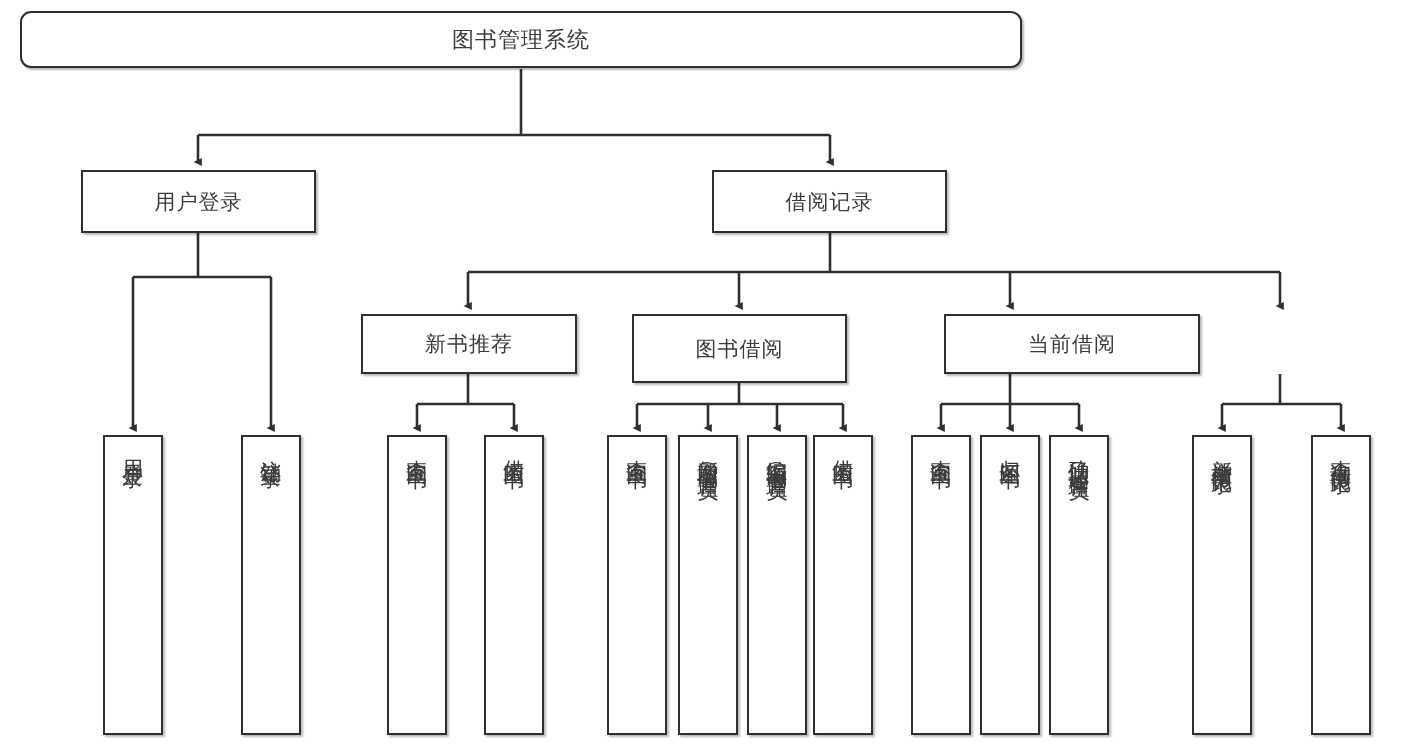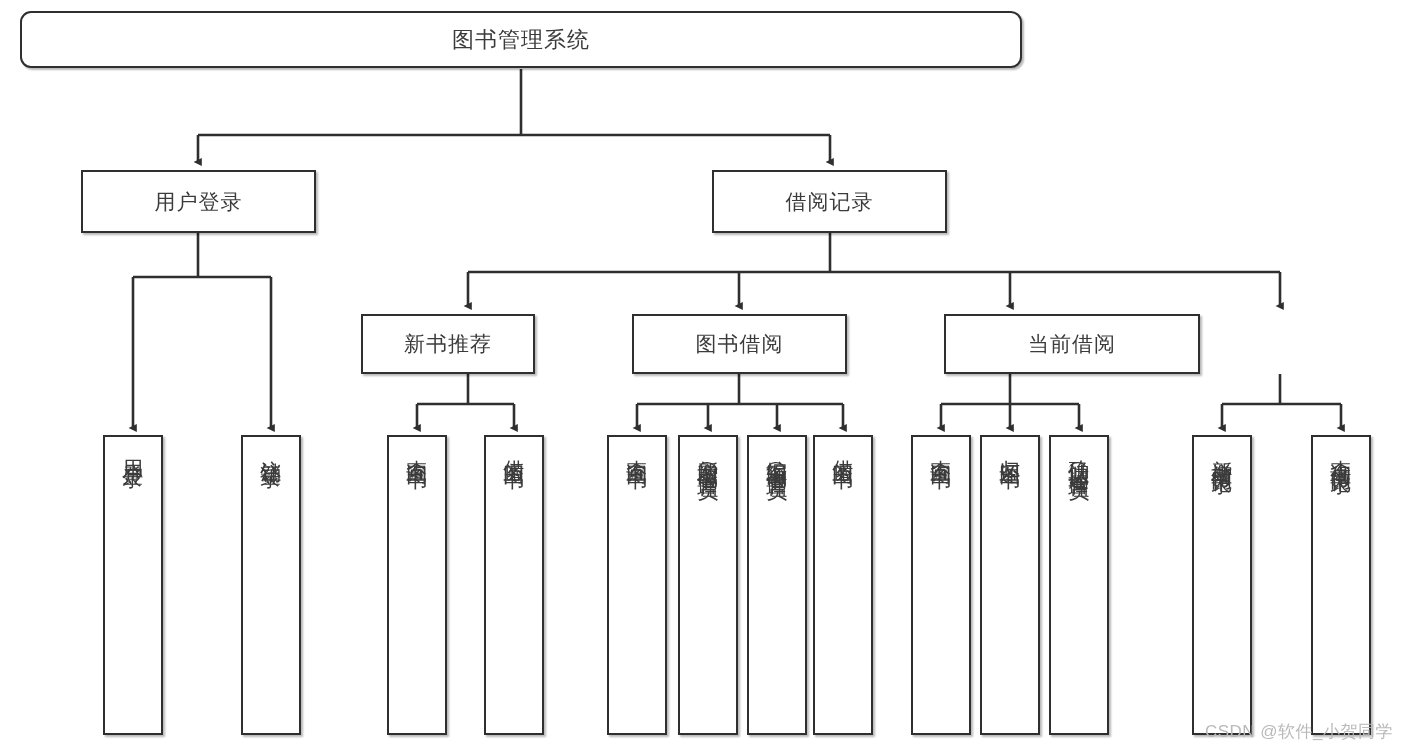--- a/index.html
+++ b/index.html
@@ -103,24 +103,24 @@
     <span>图书管理系统</span>
   </div>
 
   <div class="node h-node" style="left:81px;top:170px;width:235px;height:63px;">
     <span>用户登录</span>
   </div>
   <div class="node h-node" style="left:712px;top:170px;width:235px;height:63px;">
     <span>借阅记录</span>
   </div>
 
-  <div class="node h-node" style="left:361px;top:314px;width:174px;height:60px;">
+  <div class="node h-node" style="left:361px;top:314px;width:216px;height:60px;">
     <span>新书推荐</span>
   </div>
-  <div class="node h-node" style="left:632px;top:314px;width:215px;height:60px;">
+  <div class="node h-node" style="left:632px;top:314px;width:215px;height:69px;">
     <span>图书借阅</span>
   </div>
   <div class="node h-node" style="left:944px;top:314px;width:256px;height:60px;">
     <span>当前借阅</span>
   </div>
 
   <div class="node leaf" style="left:103px;top:435px;width:60px;height:300px;">
     <span class="vtext">用户登录</span>
   </div>
   <div class="node leaf" style="left:241px;top:435px;width:60px;height:300px;">
@@ -157,14 +157,13 @@
     <span class="vtext">确认归还（管理员）</span>
   </div>
 
   <div class="node leaf" style="left:1192px;top:435px;width:60px;height:300px;">
     <span class="vtext">新增借阅记录</span>
   </div>
   <div class="node leaf" style="left:1311px;top:435px;width:60px;height:300px;">
     <span class="vtext">查询借阅记录</span>
   </div>
 
-  <div class="watermark">CSDN @软件_小贺同学</div>
 </div>
 
 </body></html>

